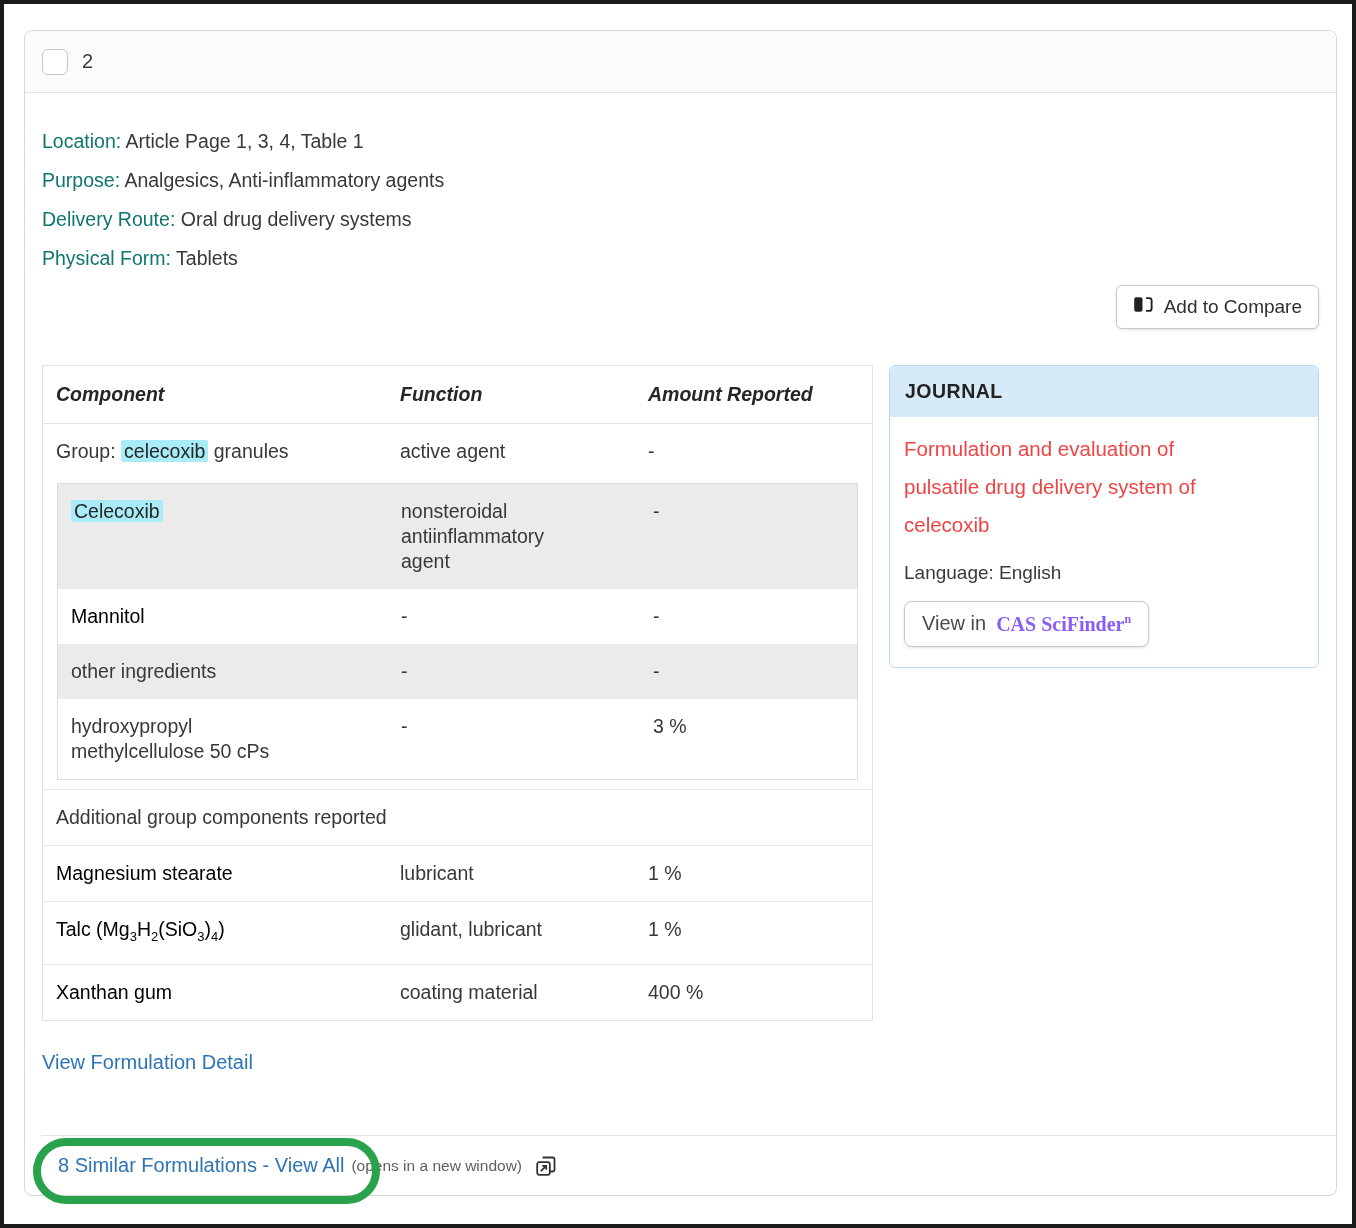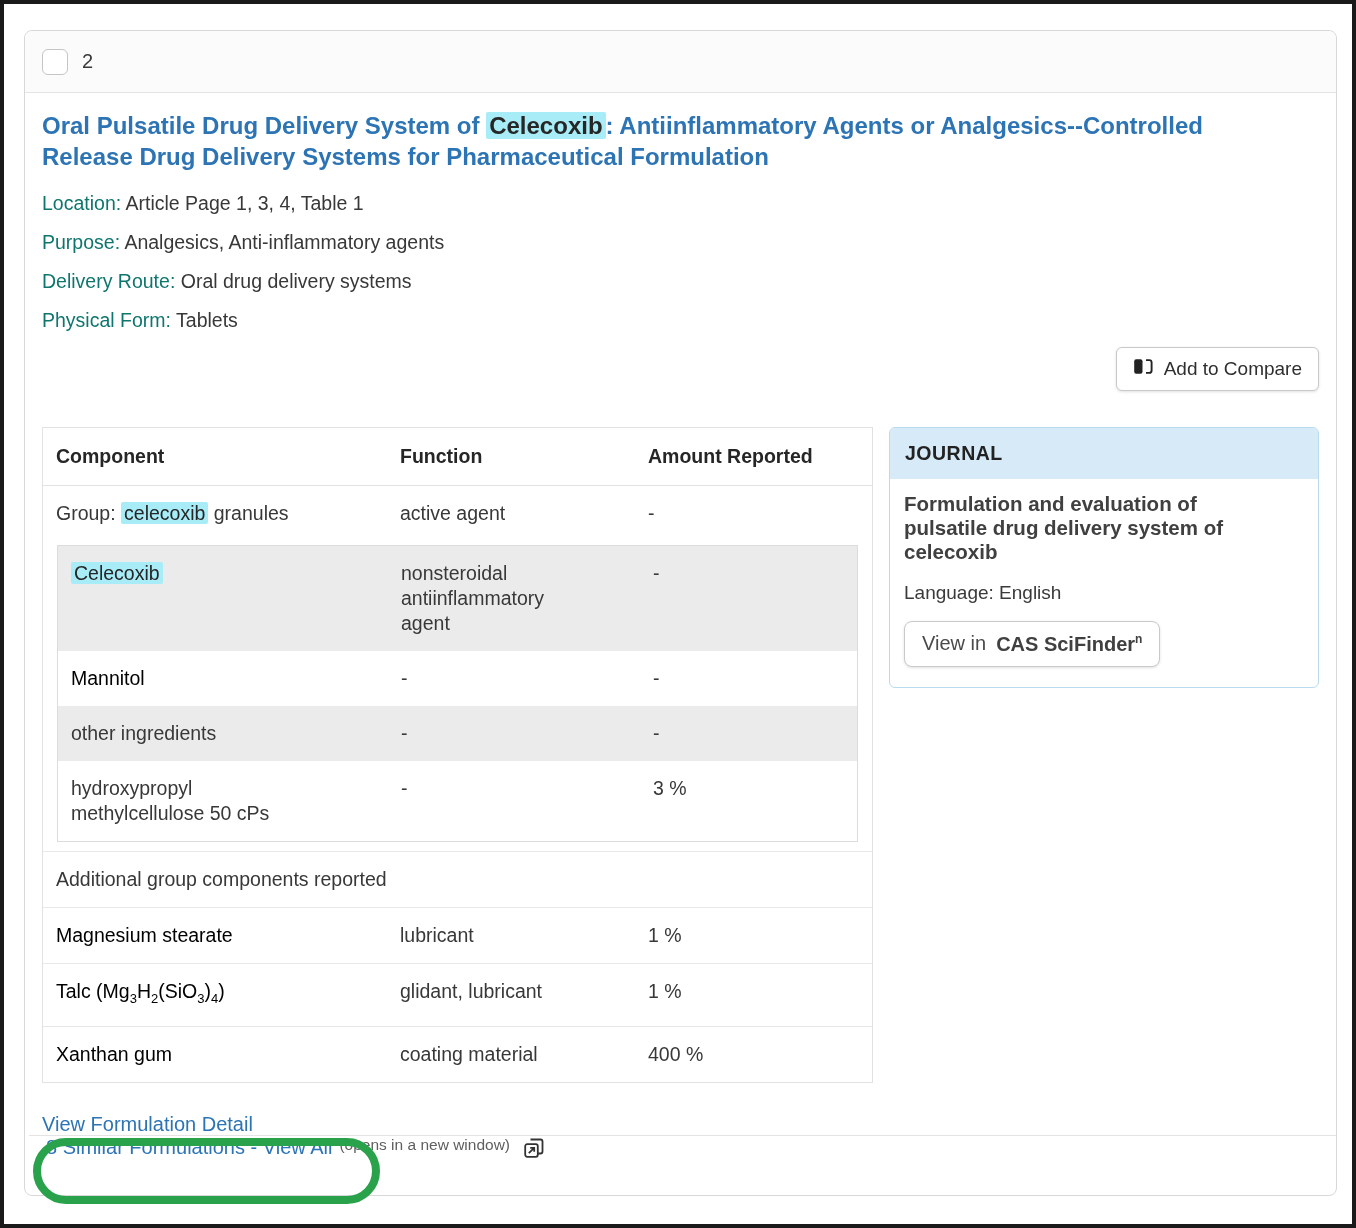--- a/index.html
+++ b/index.html
@@ -91,21 +91,21 @@
     flex: 0 0 831px;
     width: 831px;
     border: 1px solid #e2e2e2;
     background: #fff;
     font-size: 19.5px;
     color: #383838;
   }
   .t-grid { display: grid; grid-template-columns: 344px 248px 1fr; }
   .t-grid > div { padding: 15px 10px 15px 13px; line-height: 25px; }
   .t-head { border-bottom: 1px solid #e2e2e2; }
-  .t-head > div { font-weight: 700; color: #262626; padding-top: 16px; padding-bottom: 16px; }
+  .t-head > div { font-weight: 700; color: #262626; padding-top: 16px; padding-bottom: 16px; font-style: italic; }
   .sub-table {
     margin: 4px 14px 9px 14px;
     border: 1px solid #dcdcdc;
   }
   .s-grid { display: grid; grid-template-columns: 330px 252px 1fr; }
   .s-grid > div { padding: 15px 10px 15px 13px; line-height: 25px; }
   .s-grid:nth-child(odd) { background: #ebebeb; }
   .s-comp { max-width: 255px; }
   .s-func { max-width: 190px; }
   .add-label-row {
@@ -132,46 +132,46 @@
     font-size: 19.5px;
     font-weight: 700;
     letter-spacing: 0.5px;
     color: #222;
   }
   .journal-body { padding: 13px 14px 20px 14px; }
   .journal-title {
     display: block;
     max-width: 348px;
     font-size: 20.5px;
-    font-weight: 700;
-    line-height: 24px;
-    color: #404040;
+    font-weight: 400;
+    line-height: 38px;
+    color: #ef4444;
     text-decoration: none;
     cursor: pointer;
     margin-bottom: 16px;
   }
   .journal-line { font-size: 19px; line-height: 25px; color: #3a3a3a; margin-bottom: 6px; }
   .journal-btn { margin-top: 10px; font-size: 20px; padding: 10px 17px; border-radius: 8px; color: #4a4a4a; gap: 4px; }
-  .brand { font-weight: 700; color: #404040; margin-left: 6px; }
+  .brand { font-weight: 700; color: #8b5cf6; margin-left: 6px; font-family: Liberation Serif, serif; }
   .brand sup { font-size: 12px; font-weight: 700; }
   
   .view-detail-row { margin-top: 30px; }
   .link {
     font-size: 20px;
     color: #2d74b5;
     text-decoration: none;
     cursor: pointer;
   }
   .card-footer {
     position: absolute;
-    left: 4px; right: 0; bottom: 0;
+    left: 16px; right: 0; bottom: 0;
     height: 60px;
     border-top: 1px solid #e4e4e4;
     display: flex;
-    align-items: flex-start;
+    align-items: center;
     padding-left: 17px;
     border-radius: 0 0 8px 8px;
   }
   .footer-note { font-size: 15.5px; color: #5f5f5f; margin-left: 7px; }
   .open-icon { margin-left: 12px; display: inline-flex; }
   
   .annotation {
     position: absolute;
     left: 29px; top: 1134px;
     width: 347px; height: 66px;
@@ -186,21 +186,20 @@
 
 <div class="frame">
   <div class="card">
 
     <div class="card-header">
       <span class="checkbox"></span>
       <span class="index-label">2</span>
     </div>
 
     <div class="card-body">
-      <a class="title"><span>Oral Pulsatile Drug Delivery System of </span><mark class="hl">Celecoxib</mark><span>: Antiinflammatory Agents or Analgesics--Controlled Release Drug Delivery Systems for Pharmaceutical Formulation</span></a>
 
       <div class="meta">
         <div class="meta-row">
           <span class="meta-label">Location:</span>
           <span class="meta-value">Article Page 1, 3, 4, Table 1</span>
         </div>
         <div class="meta-row">
           <span class="meta-label">Purpose:</span>
           <span class="meta-value">Analgesics, Anti-inflammatory agents</span>
         </div>

